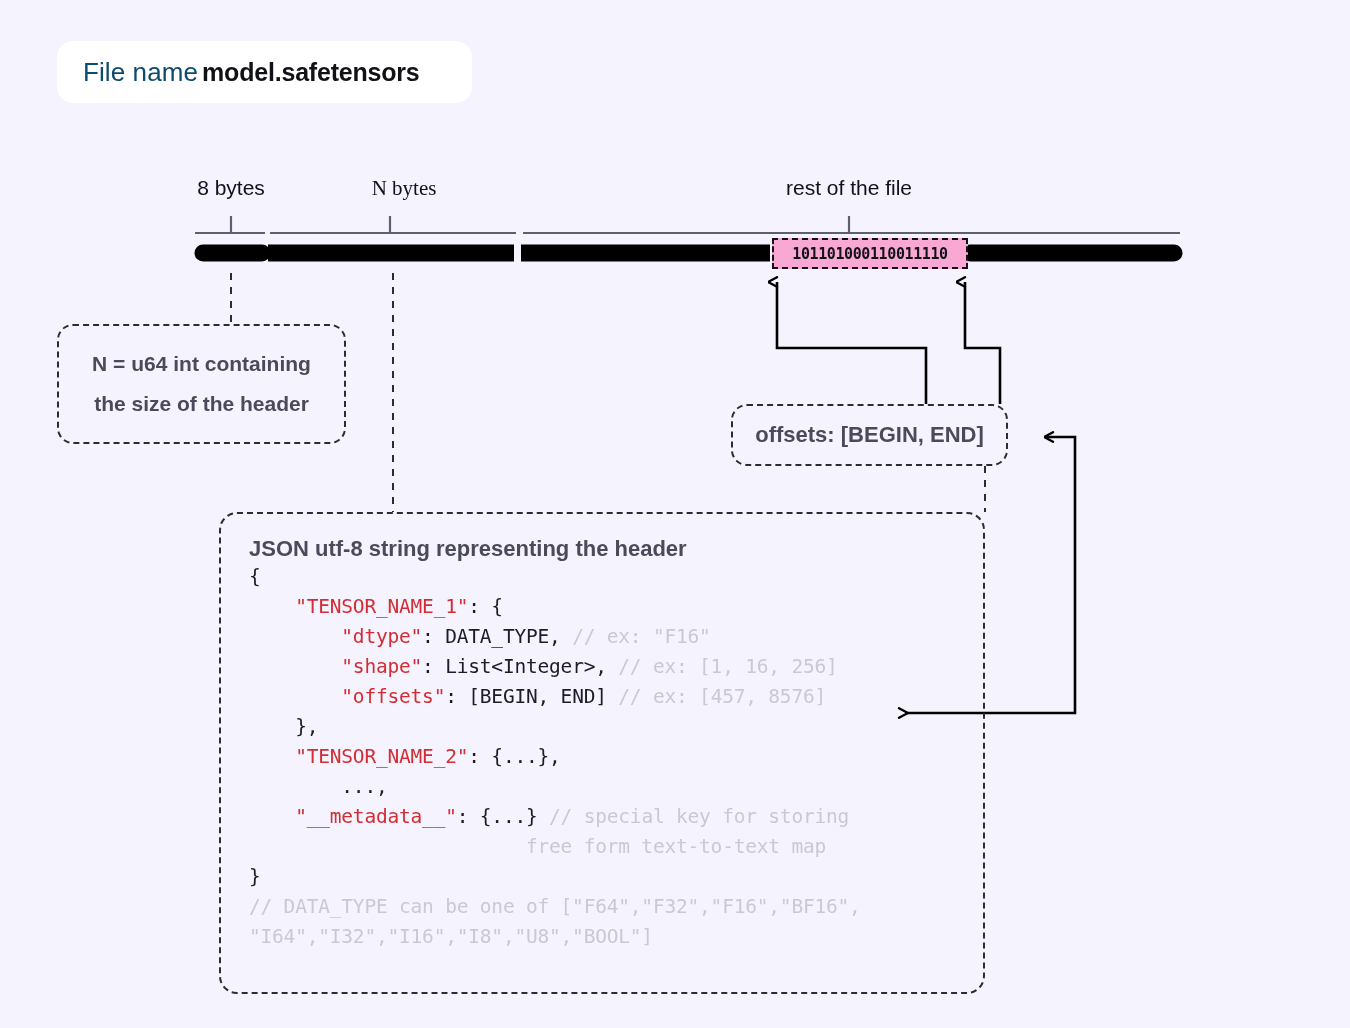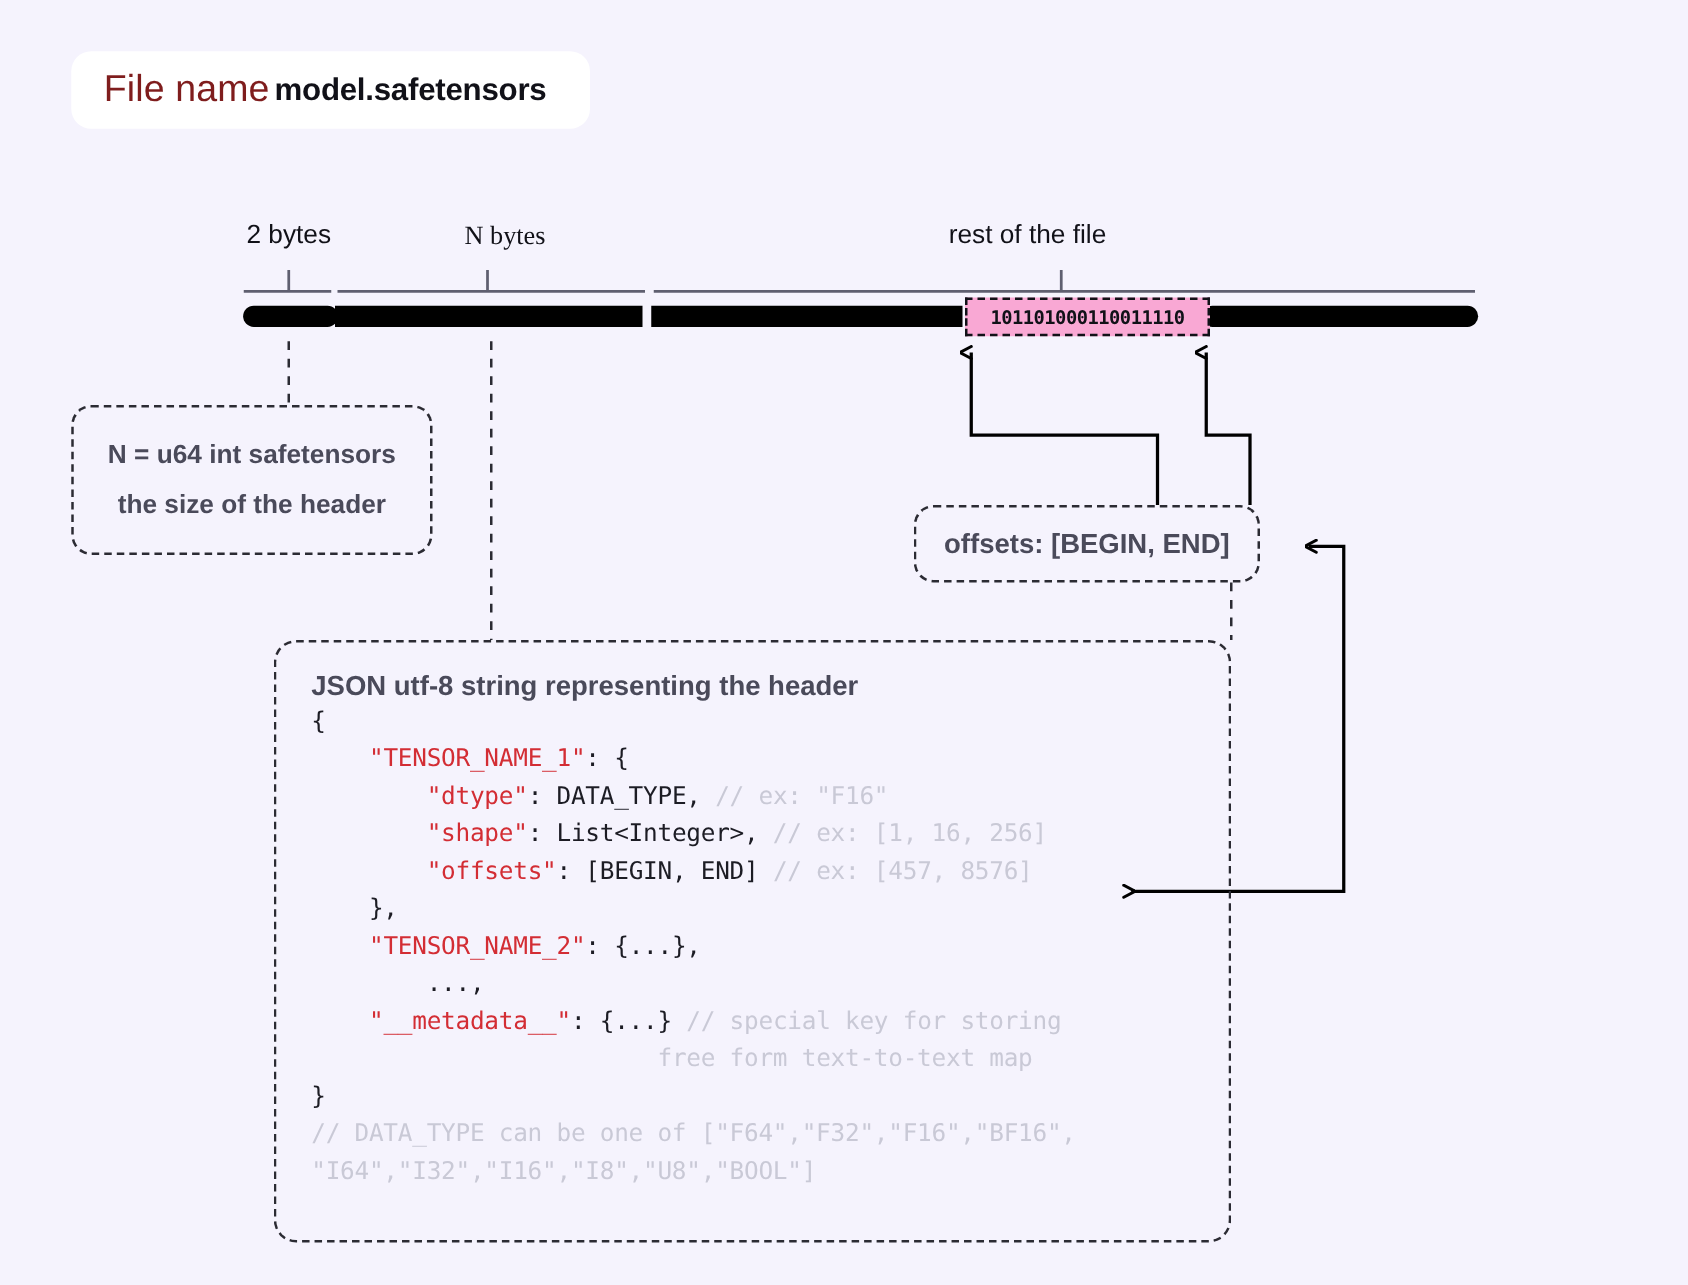--- a/index.html
+++ b/index.html
@@ -28,22 +28,22 @@
     width: 415px;
     height: 62px;
     background: #ffffff;
     border-radius: 16px;
     display: flex;
     align-items: center;
     padding: 0 26px;
     box-sizing: border-box;
   }
   #filename-label {
-    font-size: 30px;
-    color: #7f1d1d;
+    font-size: 26px;
+    color: #0c4a6e;
     letter-spacing: .1px;
   }
   #filename-value {
     font-size: 25px;
     font-weight: bold;
     color: #111118;
     margin-left: 4px;
     letter-spacing: -.2px;
   }
 
@@ -157,23 +157,23 @@
 </head>
 <body>
 
 <div class="stage">
 
   <div id="filename-pill">
     <span id="filename-label">File name</span>
     <span id="filename-value">model.safetensors</span>
   </div>
 
-  <div class="ruler-label" style="left:231px; top:176px;">2 bytes</div>
+  <div class="ruler-label" style="left:231px; top:176px;">8 bytes</div>
   <div class="ruler-label" style="left:404px; top:176px;font-family:Liberation Serif, serif;">N bytes</div>
-  <div class="ruler-label" style="left:822px; top:176px;">rest of the file</div>
+  <div class="ruler-label" style="left:849px; top:176px;">rest of the file</div>
 
   <svg class="overlay" viewBox="0 0 1350 1028">
     <defs>
       <marker id="arrowUp" markerWidth="12" markerHeight="12" refX="6" refY="9" orient="auto" markerUnits="userSpaceOnUse">
         <path d="M6 0 L1.2 9 M6 0 L10.8 9" stroke="#000" stroke-width="2.4" fill="none" stroke-linecap="round"></path>
       </marker>
       <marker id="arrowLeft" markerWidth="12" markerHeight="12" refX="3" refY="6" orient="auto" markerUnits="userSpaceOnUse">
         <path d="M0 6 L9 1.2 M0 6 L9 10.8" stroke="#000" stroke-width="2.4" fill="none" stroke-linecap="round"></path>
       </marker>
     </defs>
@@ -205,21 +205,21 @@
     <path d="M926 404 L926 348 L777 348 L777 282" stroke="#000000" stroke-width="2.6" fill="none" marker-end="url(#arrowUp)"></path>
 
     <path d="M1000 404 L1000 348 L965 348 L965 282" stroke="#000000" stroke-width="2.6" fill="none" marker-end="url(#arrowUp)"></path>
 
     <path d="M1047 437 L1075 437 L1075 713 L 905 713" stroke="#000000" stroke-width="2.6" fill="none" marker-start="url(#arrowLeft)" marker-end="url(#arrowLeft)"></path>
   </svg>
 
   <div id="binary-chip">101101000110011110</div>
 
   <div class="callout" id="note-n-box">
-    <div class="line">N = u64 int safetensors</div>
+    <div class="line">N = u64 int containing</div>
     <div class="line">the size of the header</div>
   </div>
 
   <div class="callout" id="offsets-box">
     <div class="line">offsets: [BEGIN, END]</div>
   </div>
 
   <div id="json-panel">
     <div id="json-title">JSON utf-8 string representing the header</div>
     <div id="json-code"><div><span class="p">{</span></div><div><span class="p">    </span><span class="k">"TENSOR_NAME_1"</span><span class="p">: {</span></div><div><span class="p">        </span><span class="k">"dtype"</span><span class="p">: DATA_TYPE, </span><span class="c">// ex: "F16"</span></div><div><span class="p">        </span><span class="k">"shape"</span><span class="p">: List&lt;Integer&gt;, </span><span class="c">// ex: [1, 16, 256]</span></div><div><span class="p">        </span><span class="k">"offsets"</span><span class="p">: [BEGIN, END] </span><span class="c">// ex: [457, 8576]</span></div><div><span class="p">    },</span></div><div><span class="p">    </span><span class="k">"TENSOR_NAME_2"</span><span class="p">: {...},</span></div><div><span class="p">        ...,</span></div><div><span class="p">    </span><span class="k">"__metadata__"</span><span class="p">: {...} </span><span class="c">// special key for storing</span></div><div><span class="p">                        </span><span class="c">free form text-to-text map</span></div><div><span class="p">}</span></div><div><span class="c">// DATA_TYPE can be one of ["F64","F32","F16","BF16",</span></div><div><span class="c">"I64","I32","I16","I8","U8","BOOL"]</span></div></div>

